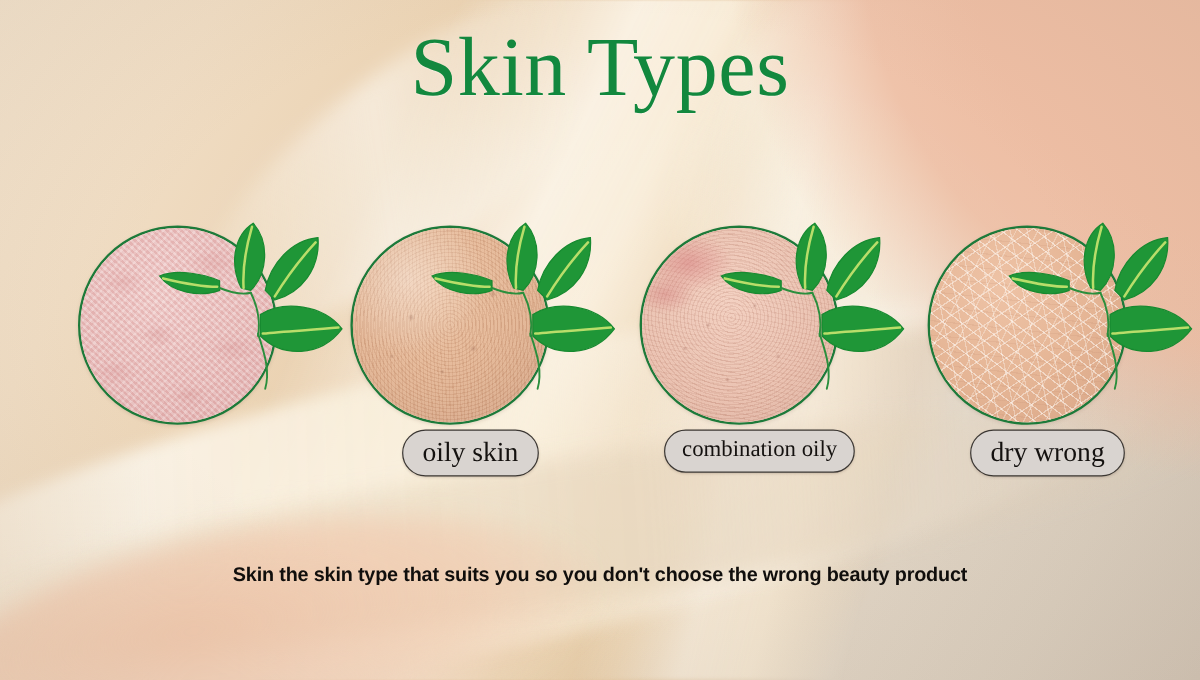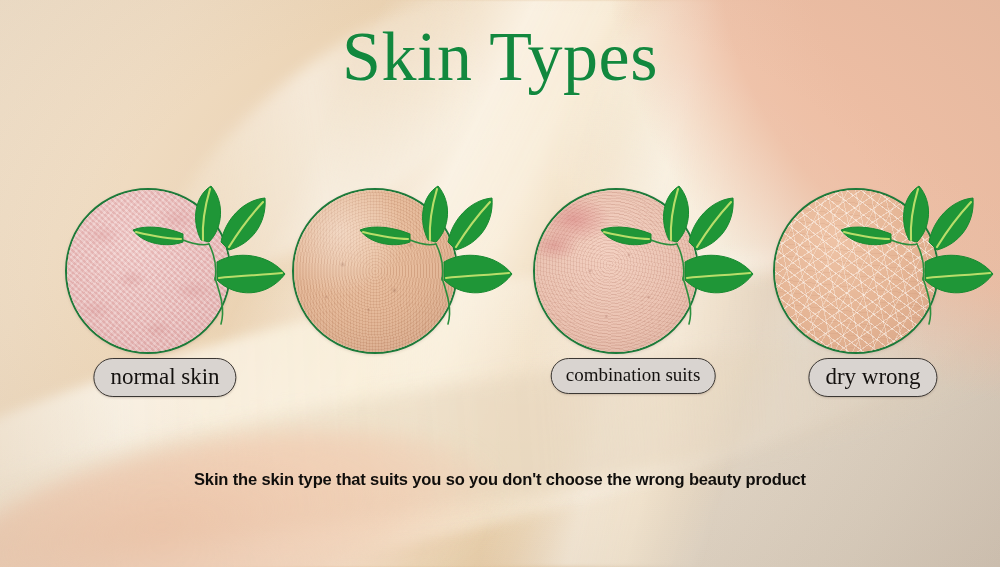--- a/index.html
+++ b/index.html
@@ -234,21 +234,20 @@
             <path d="M154 18 C 141 32, 128 50, 120 63"></path>
             <path d="M173 89 C 152 91, 128 92, 110 94"></path>
           </g>
           <g fill="none" stroke="#2a8f3d" stroke-width="1.6" stroke-linecap="round">
             <path d="M74 56 C 84 60, 92 62, 100 60"></path>
             <path d="M100 60 C 106 72, 108 84, 106 96"></path>
             <path d="M106 94 C 112 112, 116 126, 112 140"></path>
           </g>
         </svg>
       </div>
-      <div class="badge">normal skin</div>
     </div>
 
     <div class="card c1">
       <div class="circle-wrap">
         <div class="circle">
           <div class="skin skin-oily"></div>
         </div>
         <svg class="leaves" viewBox="0 0 190 175">
           <g fill="#1f9637" stroke="#178a30" stroke-width="1">
             <path d="M74 50 C 60 44, 38 40, 24 46 C 34 60, 58 64, 74 58 Z"></path>
@@ -262,20 +261,21 @@
             <path d="M154 18 C 141 32, 128 50, 120 63"></path>
             <path d="M173 89 C 152 91, 128 92, 110 94"></path>
           </g>
           <g fill="none" stroke="#2a8f3d" stroke-width="1.6" stroke-linecap="round">
             <path d="M74 56 C 84 60, 92 62, 100 60"></path>
             <path d="M100 60 C 106 72, 108 84, 106 96"></path>
             <path d="M106 94 C 112 112, 116 126, 112 140"></path>
           </g>
         </svg>
       </div>
+      <div class="badge">oily skin</div>
     </div>
 
     <div class="card c2">
       <div class="circle-wrap">
         <div class="circle">
           <div class="skin skin-combination"></div>
         </div>
         <svg class="leaves" viewBox="0 0 190 175">
           <g fill="#1f9637" stroke="#178a30" stroke-width="1">
             <path d="M74 50 C 60 44, 38 40, 24 46 C 34 60, 58 64, 74 58 Z"></path>
@@ -289,21 +289,21 @@
             <path d="M154 18 C 141 32, 128 50, 120 63"></path>
             <path d="M173 89 C 152 91, 128 92, 110 94"></path>
           </g>
           <g fill="none" stroke="#2a8f3d" stroke-width="1.6" stroke-linecap="round">
             <path d="M74 56 C 84 60, 92 62, 100 60"></path>
             <path d="M100 60 C 106 72, 108 84, 106 96"></path>
             <path d="M106 94 C 112 112, 116 126, 112 140"></path>
           </g>
         </svg>
       </div>
-      <div class="badge small">combination suits</div>
+      <div class="badge small">combination oily</div>
     </div>
 
     <div class="card c3">
       <div class="circle-wrap">
         <div class="circle">
           <div class="skin skin-dry"></div>
         </div>
         <svg class="leaves" viewBox="0 0 190 175">
           <g fill="#1f9637" stroke="#178a30" stroke-width="1">
             <path d="M74 50 C 60 44, 38 40, 24 46 C 34 60, 58 64, 74 58 Z"></path>

